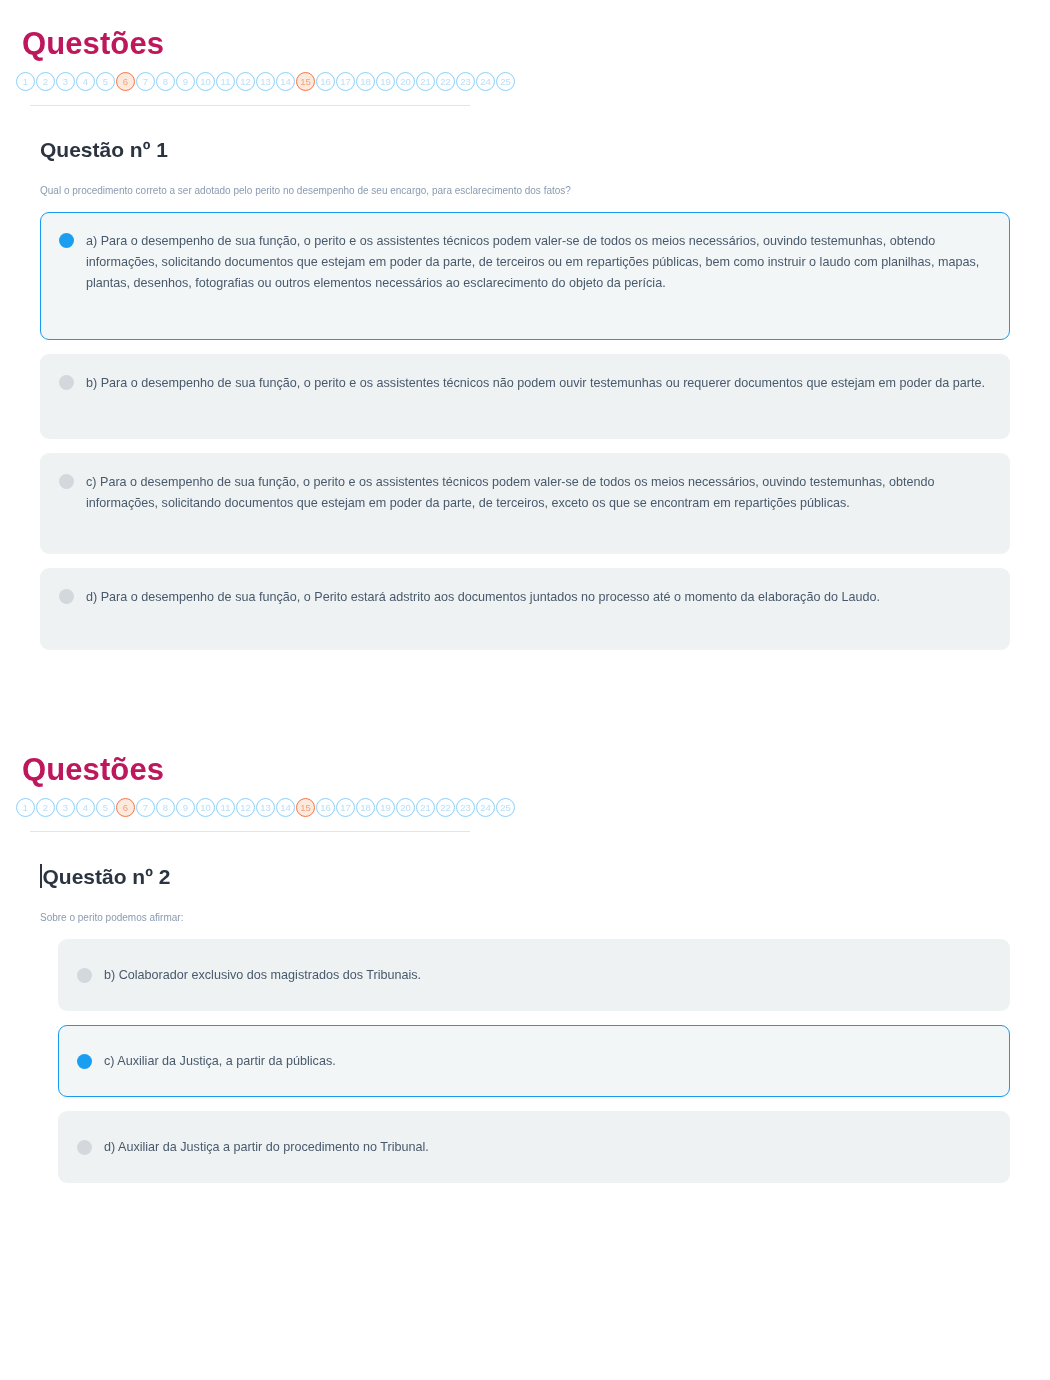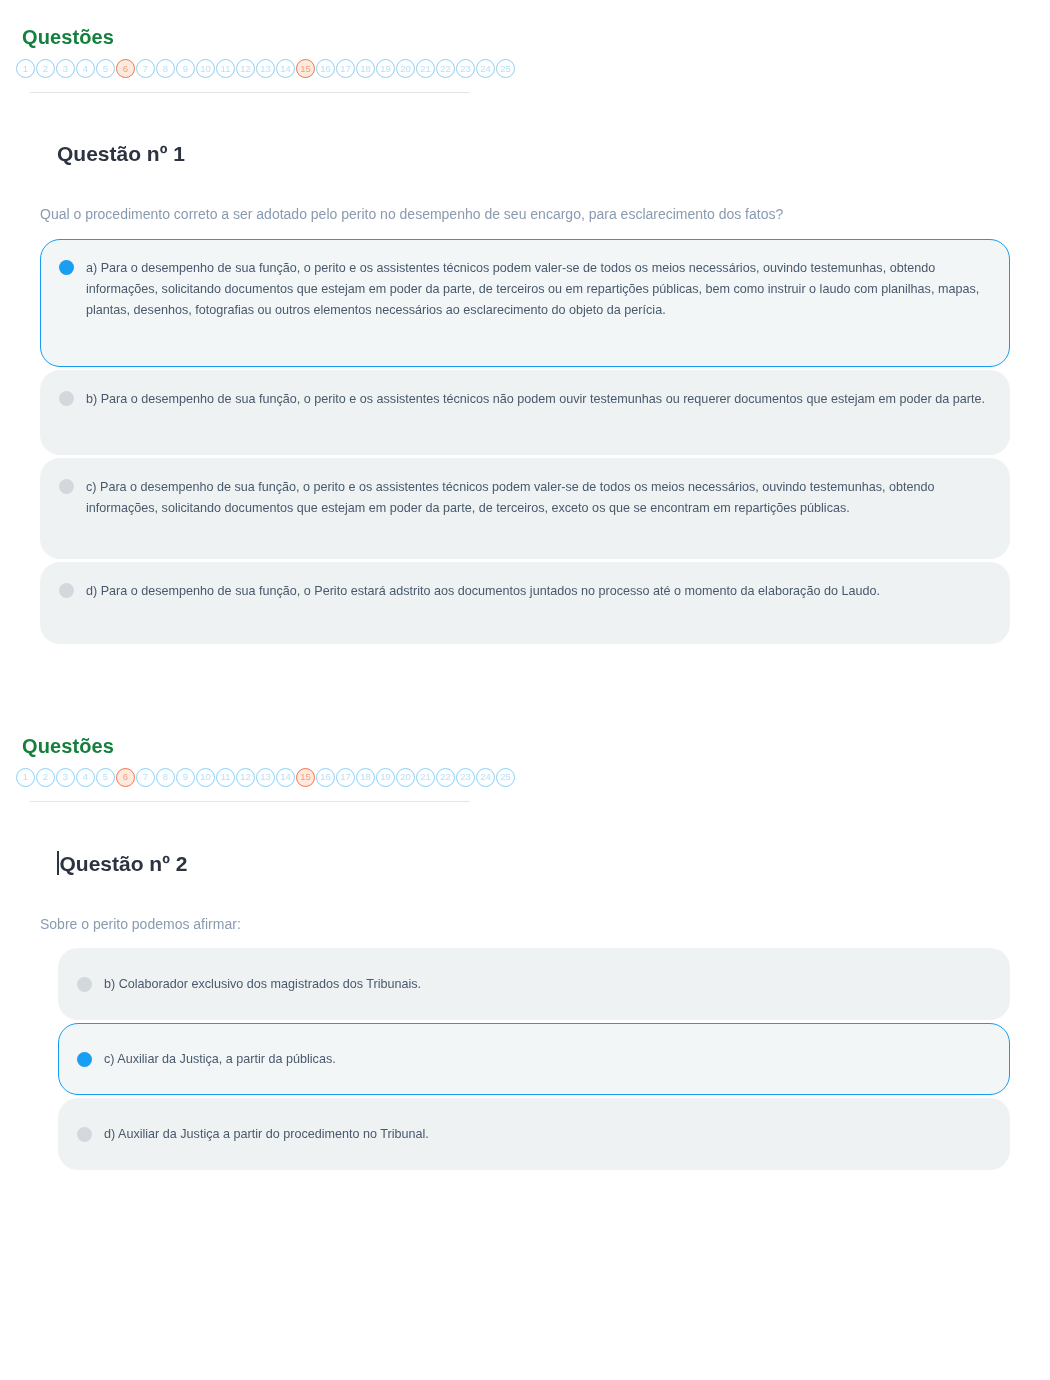--- a/index.html
+++ b/index.html
@@ -19,23 +19,23 @@
     width: 1050px;
     box-sizing: border-box;
     padding: 0;
   }
 
   
   .questoes-block {
     padding: 0 0 0 0;
   }
   .questoes-title {
-    font-size: 20px;
+    font-size: 31px;
     font-weight: 700;
-    color: #15803d;
+    color: #be185d;
     letter-spacing: 0.1px;
     margin: 0;
     padding: 26px 0 0 22px;
   }
   .number-strip {
     display: flex;
     align-items: center;
     gap: 1px;
     padding: 10px 0 0 16px;
   }
@@ -69,52 +69,52 @@
   }
 
   
   .question-wrap {
     padding: 0 40px 0 40px;
   }
   .question-heading {
     font-size: 21px;
     font-weight: 700;
     color: #2b3440;
-    margin: 17px;
+    margin: 0;
     padding: 32px 0 0 0;
     position: relative;
     display: inline-block;
   }
   .caret {
     display: inline-block;
     width: 1.5px;
     height: 24px;
     background: #2b3440;
     vertical-align: -4px;
     margin-right: 1px;
   }
   .question-prompt {
-    font-size: 14px;
+    font-size: 10px;
     color: #8a9bb0;
     margin: 0;
     padding: 22px 0 0 0;
     line-height: 1.4;
   }
 
   .options {
     padding-top: 14px;
   }
   .option {
     display: flex;
     align-items: flex-start;
-    border-radius: 20px;
+    border-radius: 9px;
     background: #eef2f3;
     border: 1.4px solid transparent;
     box-sizing: border-box;
-    margin-bottom: 3px;
+    margin-bottom: 14px;
     padding: 16px 18px 16px 18px;
     cursor: pointer;
   }
   .option.selected {
     background: #f2f6f7;
     border-color: #169bf0;
   }
   .radio {
     width: 15px;
     height: 15px;

